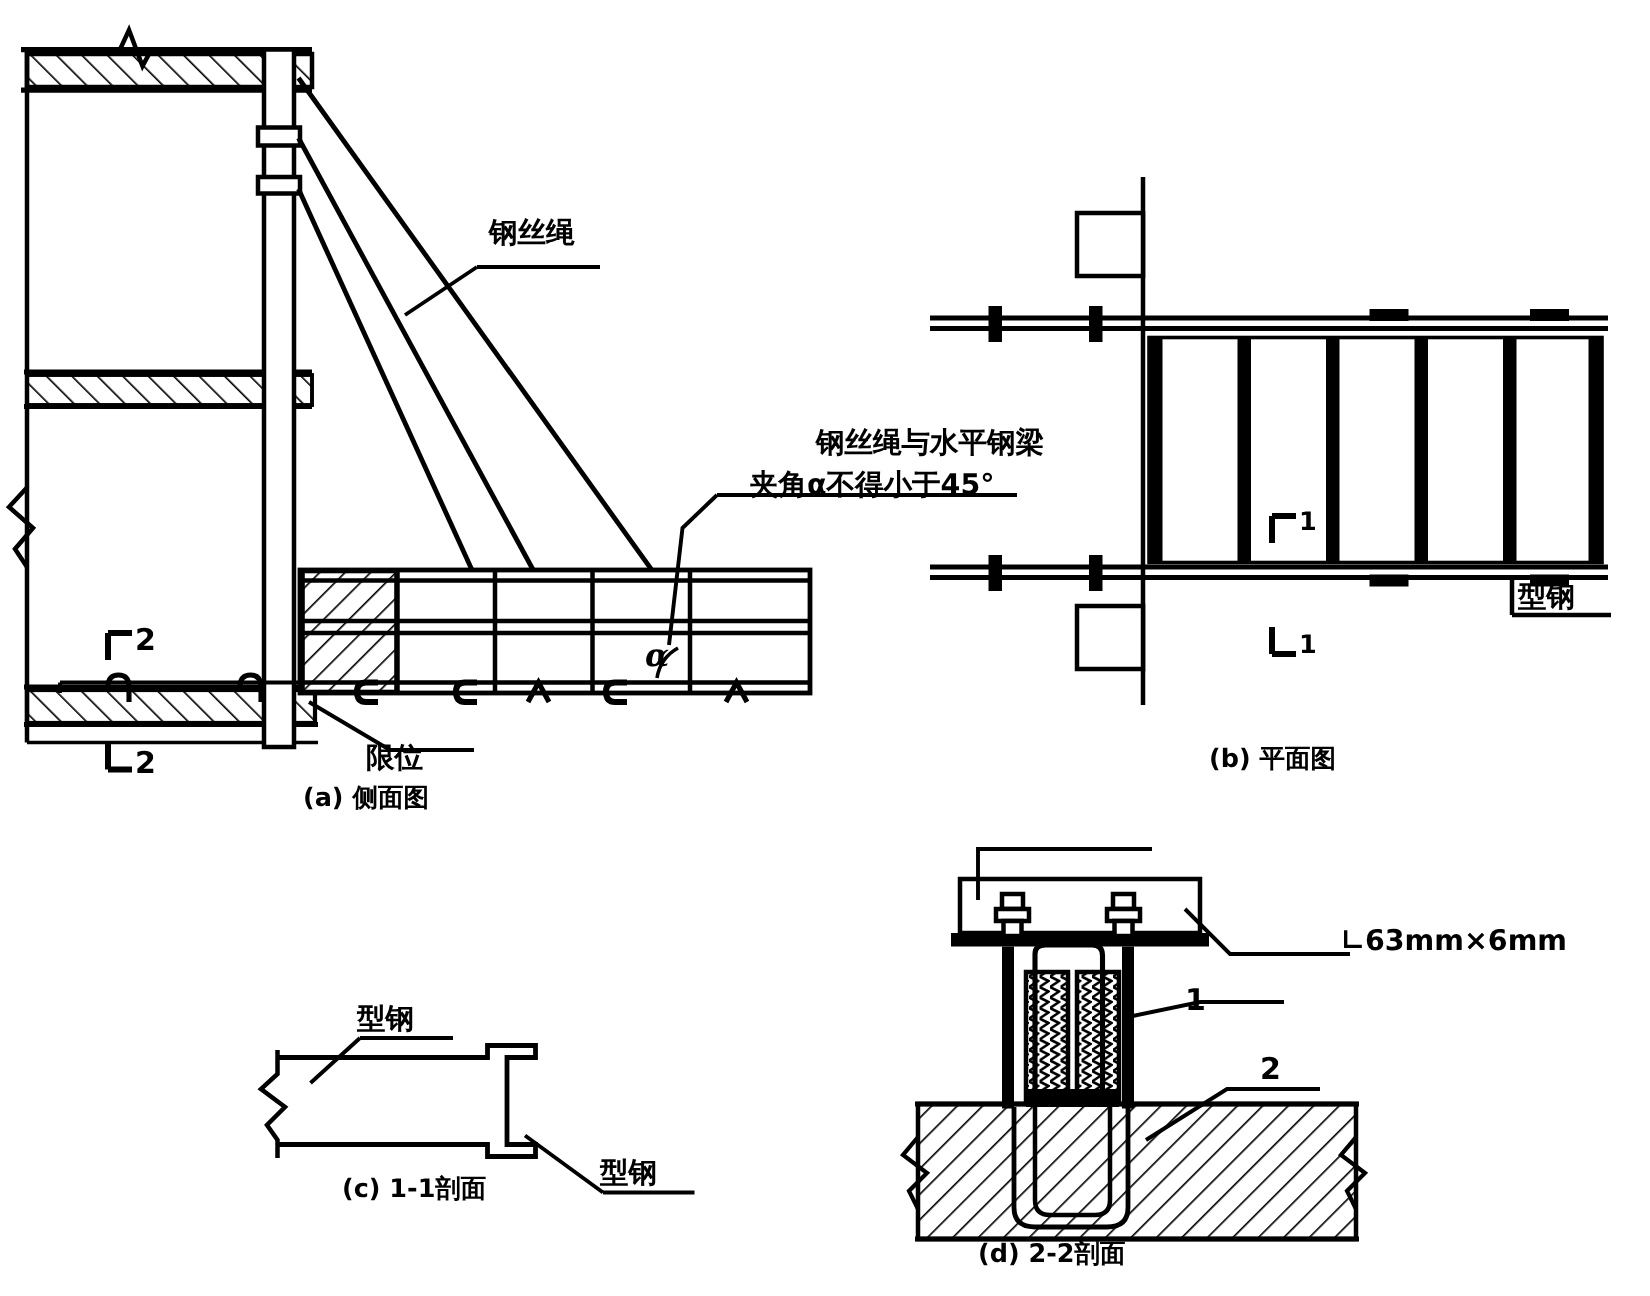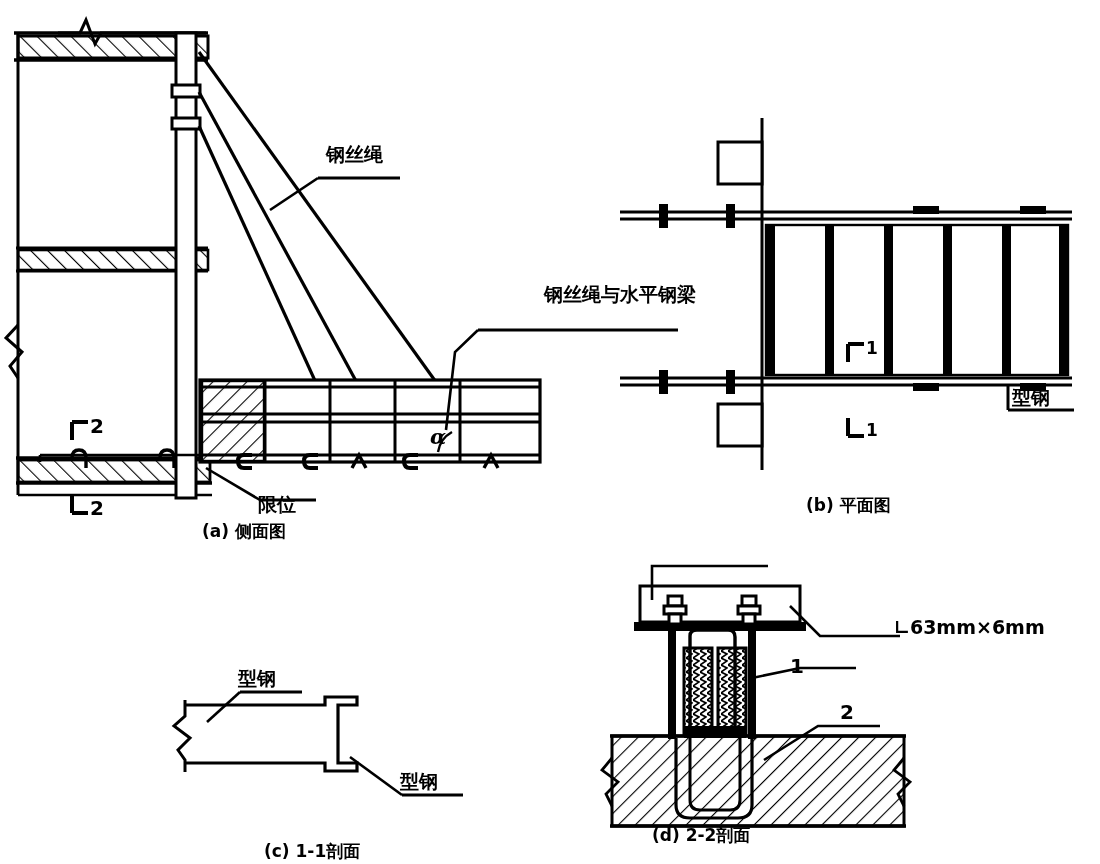--- a/index.html
+++ b/index.html
@@ -231,41 +231,42 @@
 
     <path d="M752 678 L800 668 L856 668" fill="none" stroke="#000" stroke-width="2.6"></path>
 
     <path d="M764 760 L818 726 L880 726" fill="none" stroke="#000" stroke-width="2.6"></path>
   </g>
 </svg>
 
 <div class="lbl note" style="left:326px;top:142px;">钢丝绳</div>
 
 <div class="lbl note" style="left:500px;top:282px;margin-left:44px;">钢丝绳与水平钢梁</div>
-
-<div class="lbl note" style="left:258px;top:492px;">限位</div>
+<div class="lbl note" style="left:500px;top:310px;">夹角α不得小于45°</div>
+
+<div class="lbl note" style="left:244px;top:492px;">限位</div>
 
 <div class="lbl ital" style="left:430px;top:424px;font-size:21px;">α</div>
 
 <div class="lbl num" style="left:90px;top:414px;">2</div>
 <div class="lbl num" style="left:90px;top:496px;">2</div>
 
 <div class="cap" style="left:202px;top:520px;">(a) 侧面图</div>
 
 <div class="lbl small" style="left:866px;top:338px;">1</div>
 <div class="lbl small" style="left:866px;top:420px;">1</div>
 
 <div class="lbl note" style="left:1012px;top:385px;">型钢</div>
 
 <div class="cap" style="left:806px;top:494px;">(b) 平面图</div>
 
 <div class="lbl note" style="left:238px;top:666px;">型钢</div>
 <div class="lbl note" style="left:400px;top:769px;">型钢</div>
 
-<div class="cap" style="left:228px;top:840px;margin-left:36px;">(c) 1-1剖面</div>
+<div class="cap" style="left:228px;top:781px;">(c) 1-1剖面</div>
 
 <div class="lbl note" style="left:894px;top:616px;">∟63mm×6mm</div>
 <div class="lbl num" style="left:790px;top:654px;">1</div>
 <div class="lbl num" style="left:840px;top:700px;">2</div>
 
 <div class="cap" style="left:652px;top:824px;text-align:right;">(d) 2-2剖面</div>
 
 </div>
 
 </body></html>

